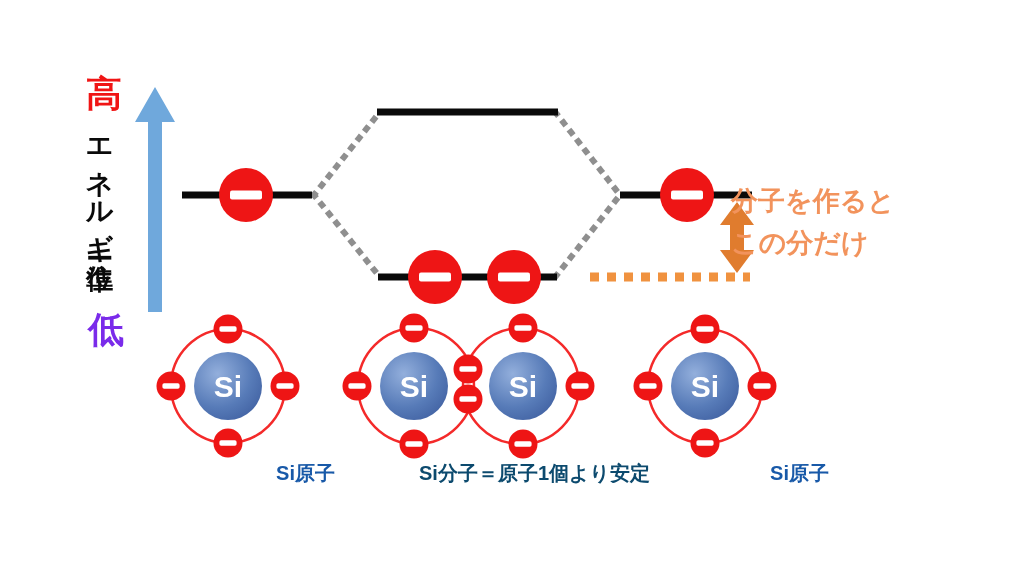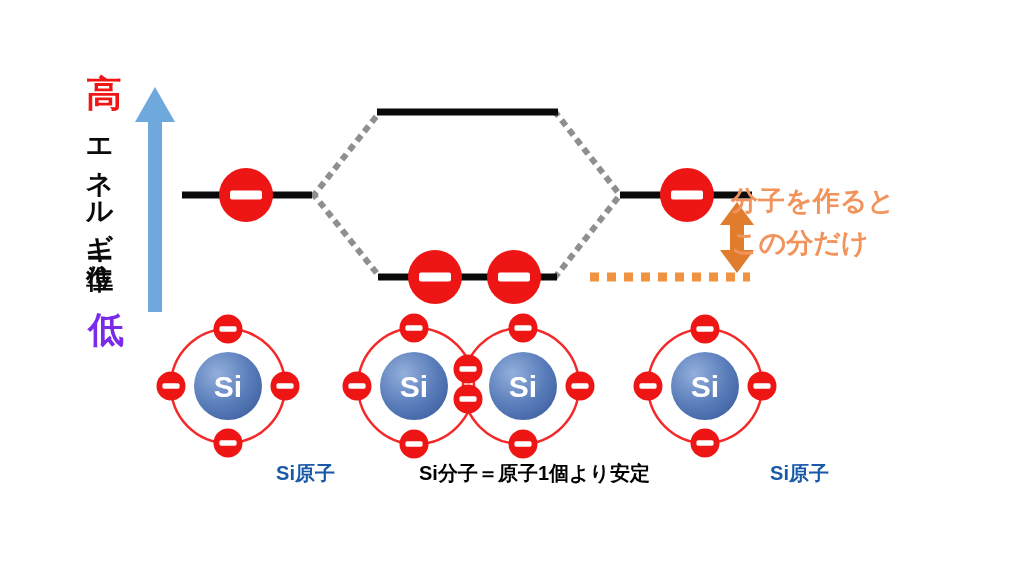--- a/index.html
+++ b/index.html
@@ -14,21 +14,21 @@
     left:84px;top:121px;height:200px;font-size:27px;color:#0a0a0a;
     writing-mode:vertical-rl;text-orientation:upright;letter-spacing:0px;
   }
   #low-label{left:88px;top:310px;font-size:36px;color:#7A2BEA;}
   #gain-note{
     left:731px;top:180px;width:238px;text-align:left;
     font-size:27px;color:#F2935C;line-height:42px;white-space:nowrap;
   }
   .bottom-label{top:462px;font-size:20px;text-align:right;}
   #label-left{left:155px;width:180px;color:#1859A8;}
-  #label-mid{left:290px;width:360px;color:#000000;}
+  #label-mid{left:290px;width:360px;color:#0c4a6e;}
   #label-right{left:649px;width:180px;color:#1859A8;}
   svg.layer{position:absolute;left:0;top:0;}
   .electron-fill{fill:#EE1515;}
   .level{stroke:#0a0a0a;stroke-width:7;}
   .dotgray{stroke:#8F8F8F;stroke-width:6;stroke-dasharray:1 11;stroke-linecap:square;fill:none;}
   .orbit{fill:none;stroke:#F42A2A;stroke-width:2.5;}
   .nucleus-text{
     font-family:"Liberation Sans","DejaVu Sans",sans-serif;
     font-weight:bold;font-size:30px;fill:#ffffff;text-anchor:middle;
   }

